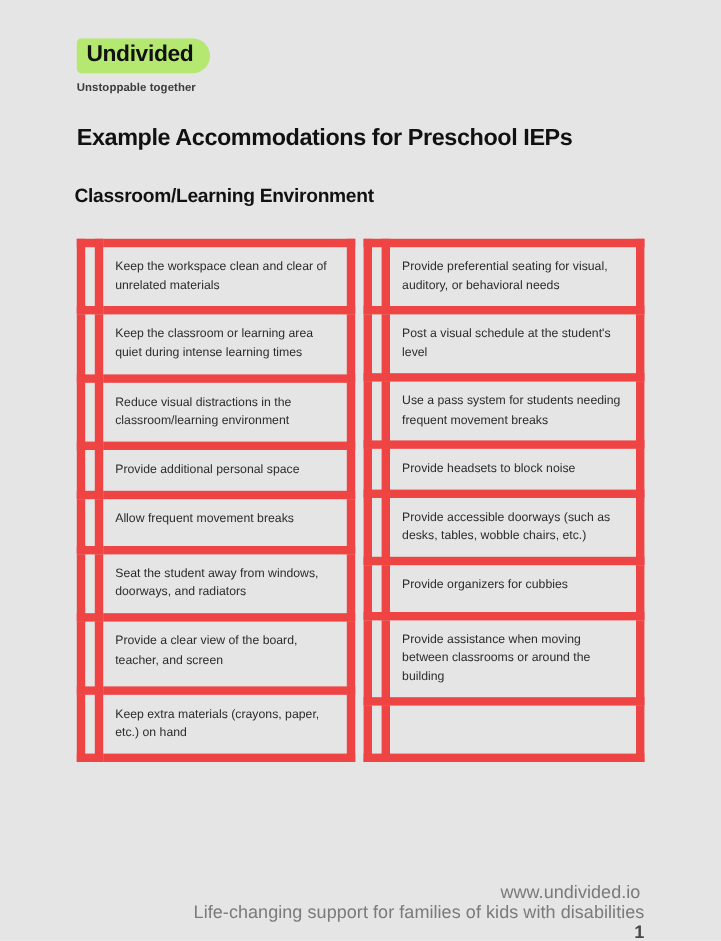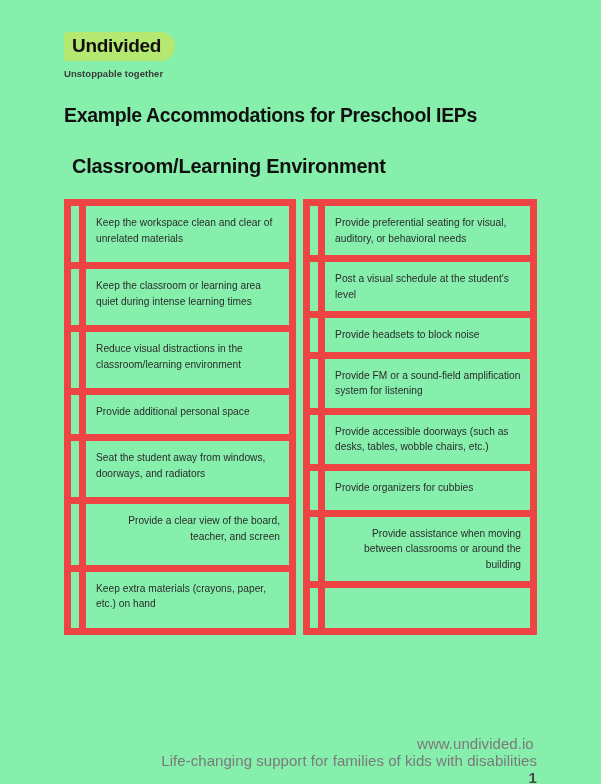--- a/index.html
+++ b/index.html
@@ -13,21 +13,21 @@
     background: #ffffff;
     font-family: "Liberation Sans", sans-serif;
     color: #1a1a1a;
     -webkit-font-smoothing: antialiased;
   }
 
   .page {
     position: relative;
     width: 601px;
     height: 784px;
-    background: #86efac;
+    background: #e5e5e5;
     overflow: hidden;
   }
 
   
   .brand {
     position: absolute;
     left: 64px;
     top: 32px;
   }
 
@@ -62,23 +62,23 @@
     left: 64px;
     top: 104px;
     font-size: 19.5px;
     font-weight: 700;
     letter-spacing: -0.35px;
     color: #111111;
   }
 
   .section-title {
     position: absolute;
-    left: 72px;
+    left: 62px;
     top: 155px;
-    font-size: 20px;
+    font-size: 16px;
     font-weight: 700;
     letter-spacing: -0.25px;
     color: #111111;
     text-align: right;
   }
 
   
   .tables {
     position: absolute;
     left: 64px;
@@ -113,21 +113,21 @@
     padding: 0;
   }
 
   .row-h1 { height: 46px; }
   .row-h2 { height: 46px; }
   .row-h3 { height: 47px; }
   .row-h4 { height: 28px; margin-top: 21px; }
   .row-h5 { height: 46px; }
   .row-h6 { height: 46px; }
   .row-h7 { height: 46px; }
-  .row-h8 { height: 60px; text-align: right; }
+  .row-h8 { height: 60px; }
   .row-h9 { height: 47px; }
 
   
   .footer {
     position: absolute;
     left: 64px;
     top: 735px;
     width: 473px;
     display: flex;
     align-items: flex-end;
@@ -182,20 +182,24 @@
           <td>Keep the classroom or learning area quiet during intense learning times</td>
         </tr>
         <tr class="row-h3">
           <td class="check"></td>
           <td>Reduce visual distractions in the classroom/learning environment</td>
         </tr>
         <tr class="row-h4">
           <td class="check"></td>
           <td>Provide additional personal space</td>
         </tr>
+        <tr class="row-h6">
+          <td class="check"></td>
+          <td>Allow frequent movement breaks</td>
+        </tr>
         <tr class="row-h7">
           <td class="check"></td>
           <td>Seat the student away from windows, doorways, and radiators</td>
         </tr>
         <tr class="row-h8">
           <td class="check"></td>
           <td>Provide a clear view of the board, teacher, and screen</td>
         </tr>
         <tr class="row-h9">
           <td class="check"></td>
@@ -207,27 +211,27 @@
     <table class="acc-table right">
       <tbody>
         <tr class="row-h1">
           <td class="check"></td>
           <td>Provide preferential seating for visual, auditory, or behavioral needs</td>
         </tr>
         <tr class="row-h2">
           <td class="check"></td>
           <td>Post a visual schedule at the student's level</td>
         </tr>
+        <tr class="row-h3">
+          <td class="check"></td>
+          <td>Use a pass system for students needing frequent movement breaks</td>
+        </tr>
         <tr class="row-h4">
           <td class="check"></td>
           <td>Provide headsets to block noise</td>
-        </tr>
-        <tr class="row-h5">
-          <td class="check"></td>
-          <td>Provide FM or a sound-field amplification system for listening</td>
         </tr>
         <tr class="row-h6">
           <td class="check"></td>
           <td>Provide accessible doorways (such as desks, tables, wobble chairs, etc.)</td>
         </tr>
         <tr class="row-h7">
           <td class="check"></td>
           <td>Provide organizers for cubbies</td>
         </tr>
         <tr class="row-h8">

